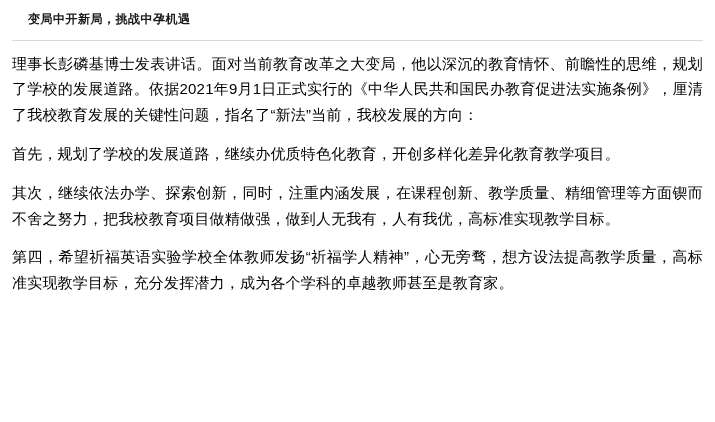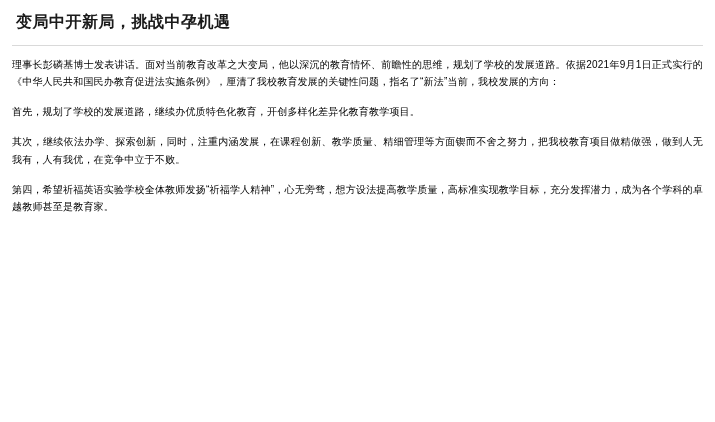--- a/index.html
+++ b/index.html
@@ -15,35 +15,35 @@
     color: #000000;
   }
   .page {
     box-sizing: border-box;
     width: 715px;
     height: 422px;
     padding: 10px 12px 0 12px;
     background: #ffffff;
   }
   .doc-title {
-    font-size: 16px;
+    font-size: 12px;
     font-weight: bold;
     color: #1a1a1a;
     letter-spacing: 0.5px;
-    margin: 2px 0 12px 4px;
+    margin: 2px 0 12px 16px;
     line-height: 1.3;
   }
   .divider {
     height: 1px;
     background: #d9d9d9;
     margin: 0 0 10px 0;
     width: 100%;
   }
   .para {
-    font-size: 10px;
+    font-size: 15px;
     line-height: 1.72;
     color: #000000;
     margin: 0 0 13px 0;
     text-align: justify;
     text-justify: inter-ideograph;
     letter-spacing: 0.2px;
   }
   .para:last-child {
     margin-bottom: 9px;
   }
@@ -54,18 +54,18 @@
 <div class="page">
 
   <h1 class="doc-title">变局中开新局，挑战中孕机遇</h1>
 
   <div class="divider"></div>
 
   <p class="para">理事长彭磷基博士发表讲话。面对当前教育改革之大变局，他以深沉的教育情怀、前瞻性的思维，规划了学校的发展道路。依据2021年9月1日正式实行的《中华人民共和国民办教育促进法实施条例》，厘清了我校教育发展的关键性问题，指名了“新法”当前，我校发展的方向：</p>
 
   <p class="para">首先，规划了学校的发展道路，继续办优质特色化教育，开创多样化差异化教育教学项目。</p>
 
-  <p class="para">其次，继续依法办学、探索创新，同时，注重内涵发展，在课程创新、教学质量、精细管理等方面锲而不舍之努力，把我校教育项目做精做强，做到人无我有，人有我优，在竞争中立于不败。</p>
+  <p class="para">其次，继续依法办学、探索创新，同时，注重内涵发展，在课程创新、教学质量、精细管理等方面锲而不舍之努力，把我校教育项目做精做强，做到人无我有，人有我优，高标准实现教学目标。</p>
 
 
   <p class="para">第四，希望祈福英语实验学校全体教师发扬“祈福学人精神”，心无旁骛，想方设法提高教学质量，高标准实现教学目标，充分发挥潜力，成为各个学科的卓越教师甚至是教育家。</p>
 
 </div>
 
 </body></html>

